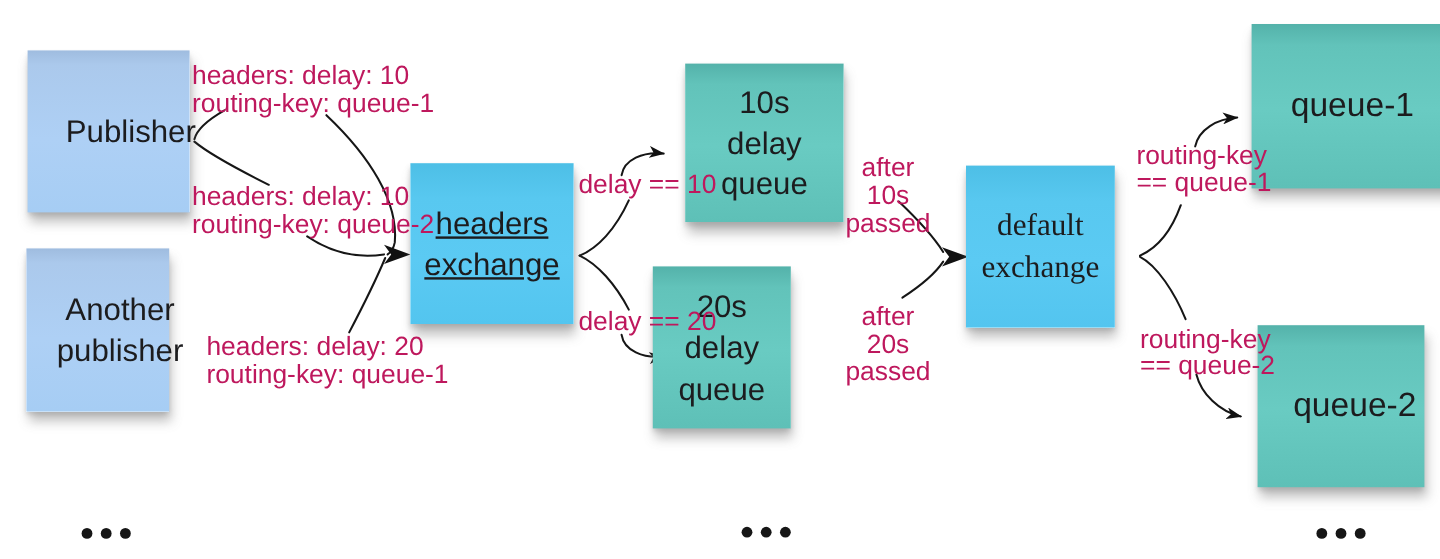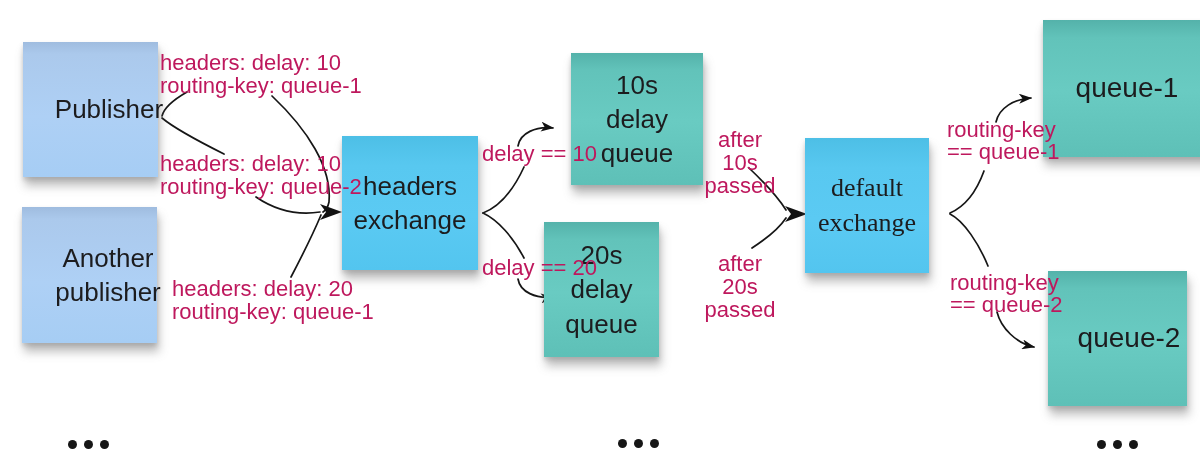--- a/index.html
+++ b/index.html
@@ -100,24 +100,24 @@
     <path class="head" d="M785,206 L807,214 L785,222 L791,214 Z"></path>
 
     <path class="stroke" d="M 984,171 C 976,193 964,207 950,213"></path>
     <path class="stroke" d="M 950,214 C 964,221 979,244 988,266"></path>
     <path class="stroke" marker-end="url(#ah)" d="M 996,122 C 999,108 1014,99 1031,98"></path>
     <path class="stroke" marker-end="url(#ah)" d="M 997,312 C 1001,328 1016,343 1034,347"></path>
   </svg>
 
   <div class="note note--blue" style="left:23px; top:42px; width:135px; height:135px;">Publisher</div>
 
-  <div class="note note--blue" style="left:22px; top:207px; width:135px; height:136px;">Another
+  <div class="note note--blue" style="left:22px; top:207px; width:119px; height:136px;">Another
 publisher</div>
 
-  <div class="note note--cyan" style="left:342px; top:136px; width:136px; height:134px;">headers
+  <div class="note note--cyan" style="left:342px; top:136px; width:136px; height:134px;text-decoration:underline;">headers
 exchange</div>
 
   <div class="note note--teal" style="left:571px; top:53px; width:132px; height:132px;">10s
 delay
 queue</div>
 
   <div class="note note--teal" style="left:544px; top:222px; width:115px; height:135px;">20s
 delay
 queue</div>
 

